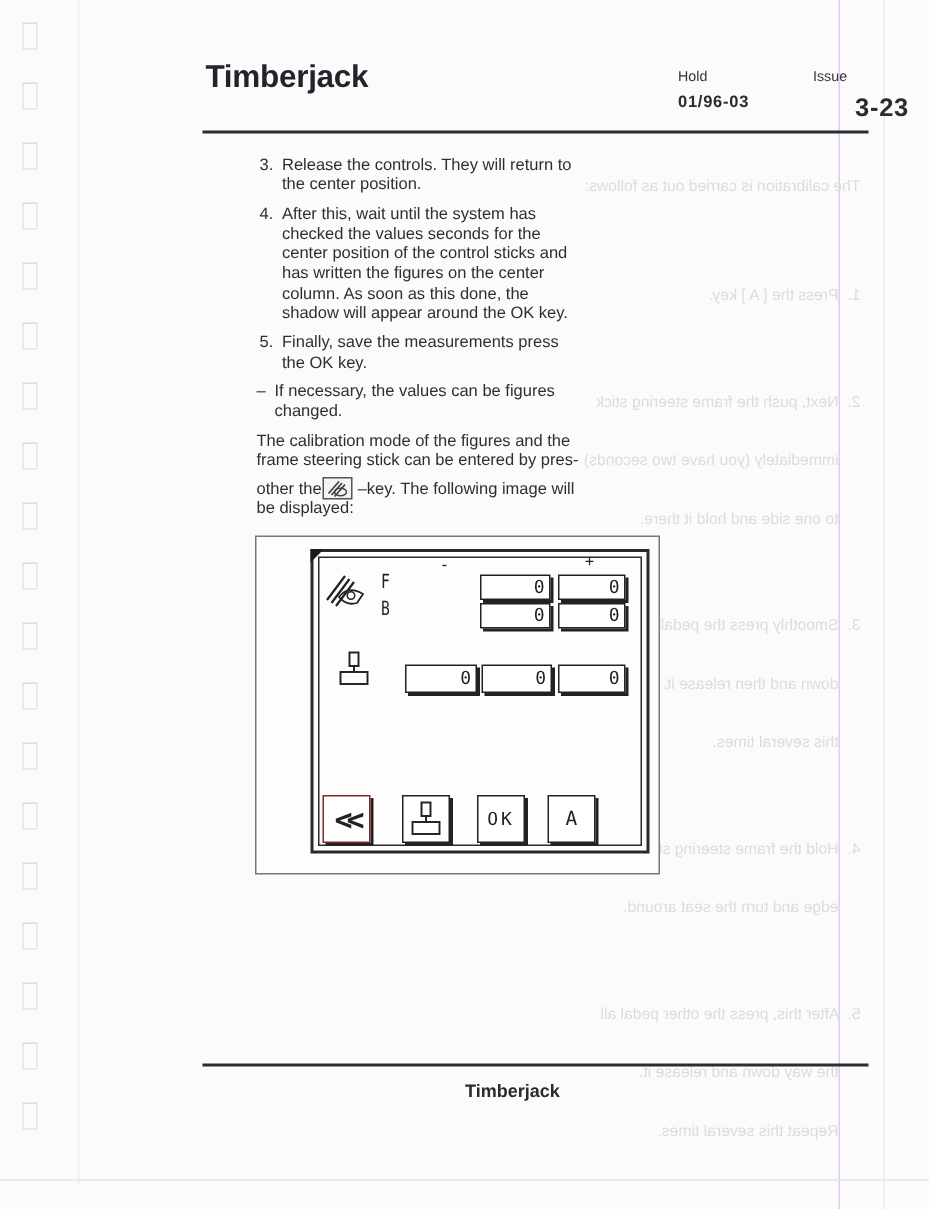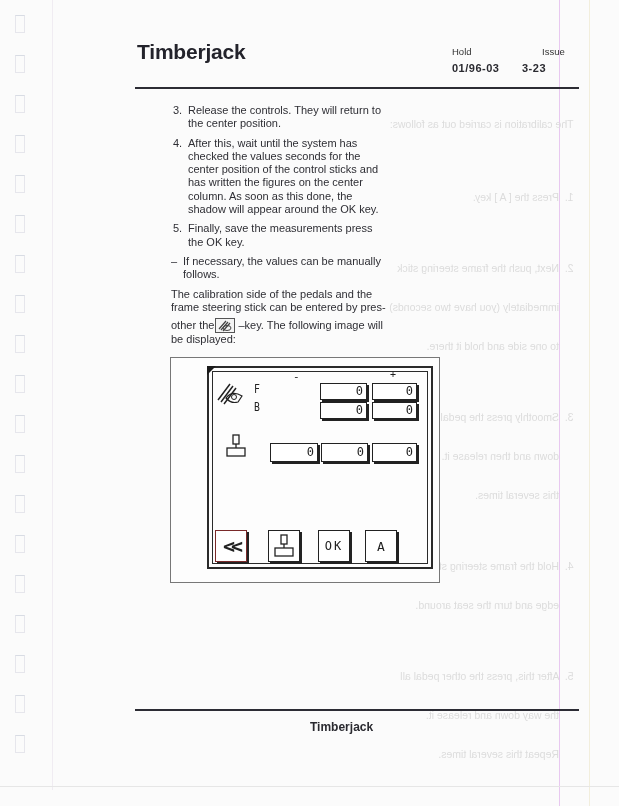--- a/index.html
+++ b/index.html
@@ -23,21 +23,21 @@
   .bottom-edge { position: absolute; left: 0; top: 786px; width: 619px; height: 1px; background: #e6e6e6; }
 
   
   .bleed { position: absolute; color: #dcdcdc; font-size: 10.5px; line-height: 13px; transform: scaleX(-1); white-space: pre; }
 
   
   .brand { position: absolute; left: 137px; top: 40px; font-size: 21px; font-weight: bold; color: #23232b; letter-spacing: -0.2px; }
   .issue-label { position: absolute; left: 452px; top: 46px; font-size: 9.5px; color: #333; }
   .issue-value { position: absolute; left: 452px; top: 62px; font-size: 11px; font-weight: bold; color: #2a2a30; letter-spacing: 0.5px; }
   .page-label { position: absolute; left: 542px; top: 46px; font-size: 9.5px; color: #333; }
-  .page-value { position: absolute; left: 522px; top: 62px; font-size: 11px; font-weight: bold; color: #2a2a30; letter-spacing: 0.5px; }
+  .page-value { position: absolute; left: 570px; top: 62px; font-size: 17px; font-weight: bold; color: #2a2a30; letter-spacing: 0.5px; }
   .header-rule { position: absolute; left: 135px; top: 87px; width: 444px; height: 2px; background: #2c2c34; }
 
   
   .body-text { position: absolute; left: 173px; top: 104px; width: 215px; font-size: 11px; line-height: 13.3px; color: #2e2e34; }
   .item { display: flex; margin-bottom: 6px; }
   .item .num { width: 15px; flex: none; }
   .item .txt { flex: 1; }
   .dash-item { display: flex; margin-bottom: 6px; margin-left: -2px; }
   .dash-item .num { width: 12px; flex: none; }
   .para { margin-left: -2px; margin-bottom: 0; }
@@ -141,24 +141,24 @@
     <div class="item">
       <span class="num">4.</span>
       <span class="txt">After this, wait until the system has checked the values seconds for the center position of the control sticks and has written the figures on the center column.  As soon as this done, the shadow will appear around the  OK  key.</span>
     </div>
     <div class="item">
       <span class="num">5.</span>
       <span class="txt">Finally, save the measurements press the  OK  key.</span>
     </div>
     <div class="dash-item">
       <span class="num">–</span>
-      <span class="txt">If necessary, the values can be manually follows.</span>
+      <span class="txt">If necessary, the values can be figures changed.</span>
     </div>
     <div class="para">
-      <span>The calibration side of the pedals and the frame steering stick can be entered by pres-</span>
+      <span>The calibration mode of the figures and the frame steering stick can be entered by pres-</span>
       <div style="height:4px"></div>
       <span>other the</span><span class="key-inline"><svg width="18" height="13" viewBox="0 0 18 13">
             <path d="M3 10 L10 2 M5 11 L12 3 M7 12 L14 4" stroke="#444" stroke-width="1.2" fill="none"></path>
             <ellipse cx="11" cy="9" rx="4" ry="2.5" stroke="#444" fill="none"></ellipse>
           </svg></span><span>–key.  The following image will be displayed:</span>
     </div>
   </div>
 
   <div class="fig-outer"></div>
   <div class="screen">

